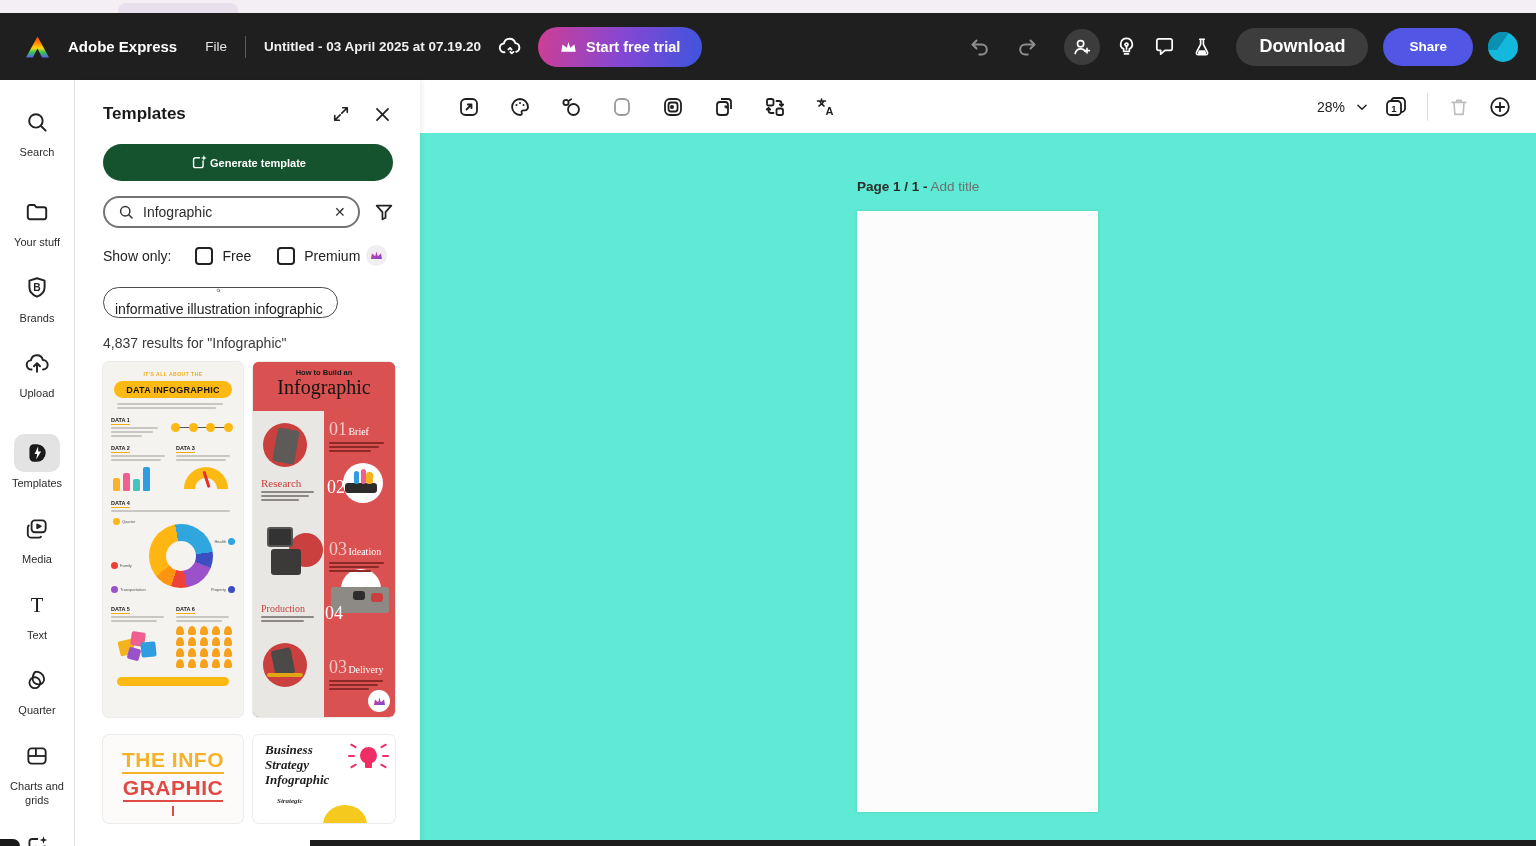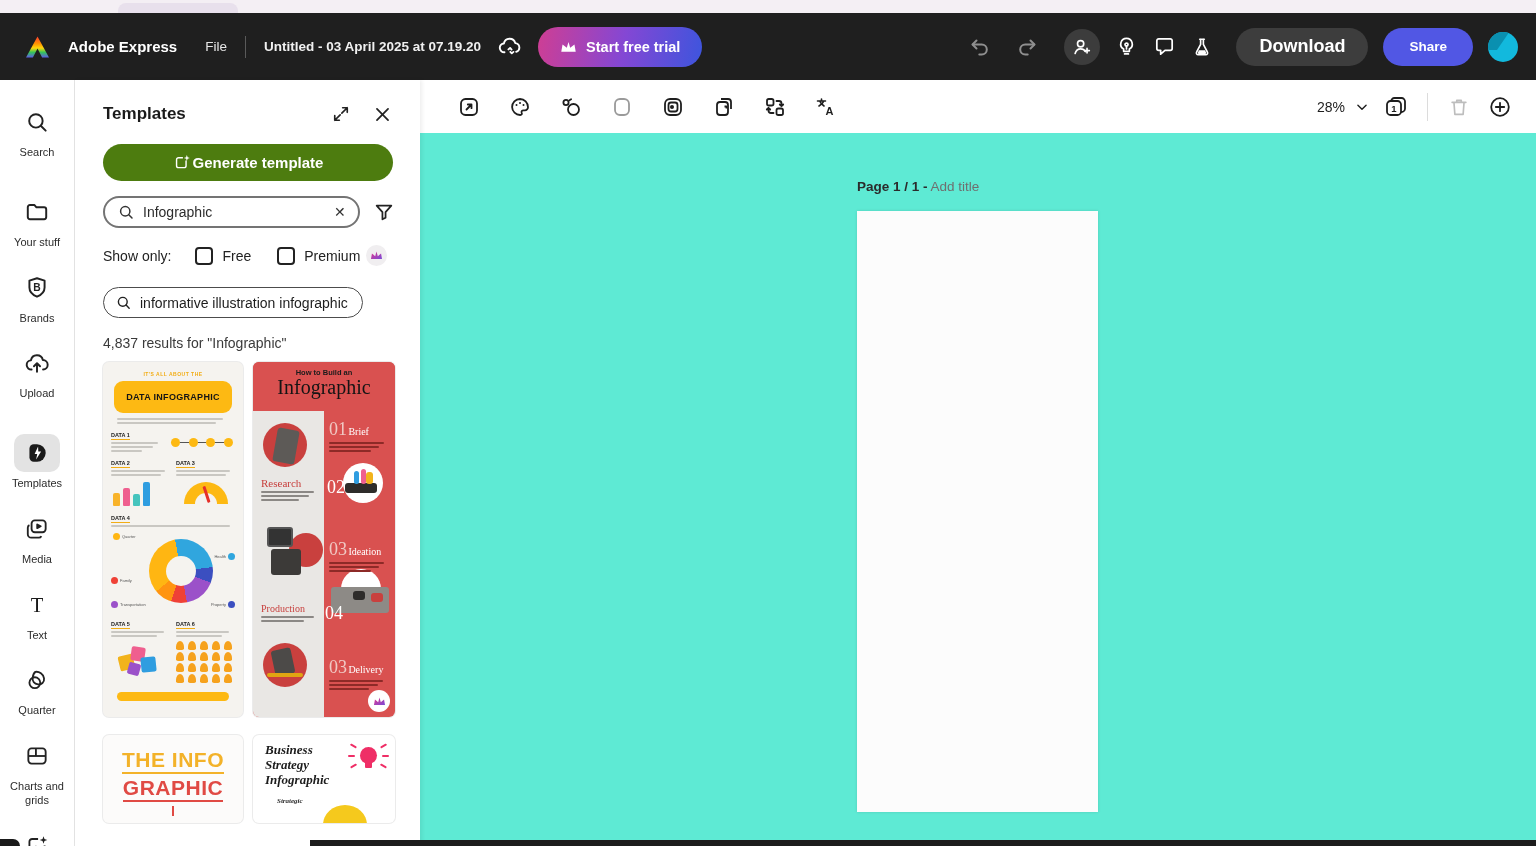--- a/index.html
+++ b/index.html
@@ -53,47 +53,47 @@
 
   
   .panel { width:345px; background:#fff; flex:0 0 auto; padding:22px 26px 0 28px;
     box-shadow:2px 0 4px rgba(0,0,0,.07); position:relative; z-index:2; overflow:hidden; }
   .panel-head { display:flex; align-items:center; }
   .panel-title { font-size:17px; font-weight:700; color:#1a1a1a; }
   .panel-head .spacer { flex:1; }
   .phicon { background:none; border:none; color:#222; cursor:pointer; display:flex; padding:2px; }
   .phicon + .phicon { margin-left:18px; }
   .gen-btn { margin-top:18px; width:290px; height:37px; border:none; border-radius:19px;
-    background:#4d7c0f; color:#fff; font-size:15px; font-weight:600; font-family:inherit;
+    background:#14532d; color:#fff; font-size:11px; font-weight:600; font-family:inherit;
     display:flex; align-items:center; justify-content:center; gap:1px; cursor:pointer; }
   .search-row { margin-top:15px; display:flex; align-items:center; gap:13px; }
   .search-pill { flex:1; height:32px; border:2px solid #747474; border-radius:16px;
     display:flex; align-items:center; padding:0 10px 0 12px; gap:8px; background:#fff; }
   .search-pill input { border:none; outline:none; flex:1; font-size:14px; color:#2c2c2c;
     font-family:inherit; background:transparent; }
   .clear-x { background:none; border:none; font-size:14px; color:#333; cursor:pointer; line-height:1; padding:2px;}
   .filter-btn { background:none; border:none; color:#222; cursor:pointer; display:flex; }
   .showonly-row { margin-top:17px; display:flex; align-items:center; font-size:14px; color:#222; }
   .showonly-lbl { margin-right:24px; }
   .chk { width:18px; height:18px; border:2px solid #222; border-radius:4px; background:#fff;
     cursor:pointer; margin-right:9px; flex:0 0 auto; }
   .chk-lbl { margin-right:26px; }
   .crown-badge { width:21px; height:21px; border-radius:50%; background:#f0eef0;
     display:flex; align-items:center; justify-content:center; margin-left:6px; }
   .suggest-pill { margin-top:21px; height:31px; border:1.5px solid #4c4c4c; border-radius:16px;
     background:#fff; display:inline-flex; align-items:center; gap:8px; padding:0 14px 0 11px;
-    font-size:14px; color:#1d1d1d; cursor:pointer; font-family:inherit; }
+    font-size:14px; color:#1d1d1d; cursor:pointer; font-family:inherit;flex-direction:column; }
   .results-line { margin-top:17px; font-size:14px; color:#3a3a3a; }
 
   .cards { margin-top:11px; display:grid; grid-template-columns:140px 142px; gap:18px 10px; }
   .card { border-radius:6px; overflow:hidden; position:relative; cursor:pointer;
     box-shadow:0 0 0 1px rgba(0,0,0,.08); }
   .card1 { width:140px; height:355px; background:#f5f3ef; padding:9px 8px; font-size:5px; }
   .t1-kicker { text-align:center; color:#f2ad15; font-weight:700; font-size:5px; letter-spacing:.5px; }
-  .t1-pill { margin:4px auto 0; width:118px; height:32px; background:#fdb913; border-radius:9px;
+  .t1-pill { margin:4px auto 0; width:118px; height:17px; background:#fdb913; border-radius:9px;
     display:flex; align-items:center; justify-content:center; font-size:9px; font-weight:800; color:#151515; letter-spacing:.3px;text-align:center;}
   .tline { height:2px; background:#c9c7c2; border-radius:1px; margin-top:2px; }
   .t1-intro { margin:5px 6px 0; }
   .sec-lbl { font-size:5.5px; font-weight:800; color:#1c1c1c; background:#f5f3ef;
     border-bottom:1px solid #f2ad15; display:inline-block; padding-bottom:1px; }
   .t1-row { display:flex; margin-top:8px; gap:6px; }
   .t1-col { flex:1; }
   .timeline { flex:1; display:flex; align-items:center; justify-content:space-between; position:relative; padding:0 2px; }
   .timeline::before { content:""; position:absolute; left:4px; right:4px; top:50%; height:1px; background:#555; }
   .tl-dot { width:9px; height:9px; background:#fdb913; border-radius:50%; position:relative; }

